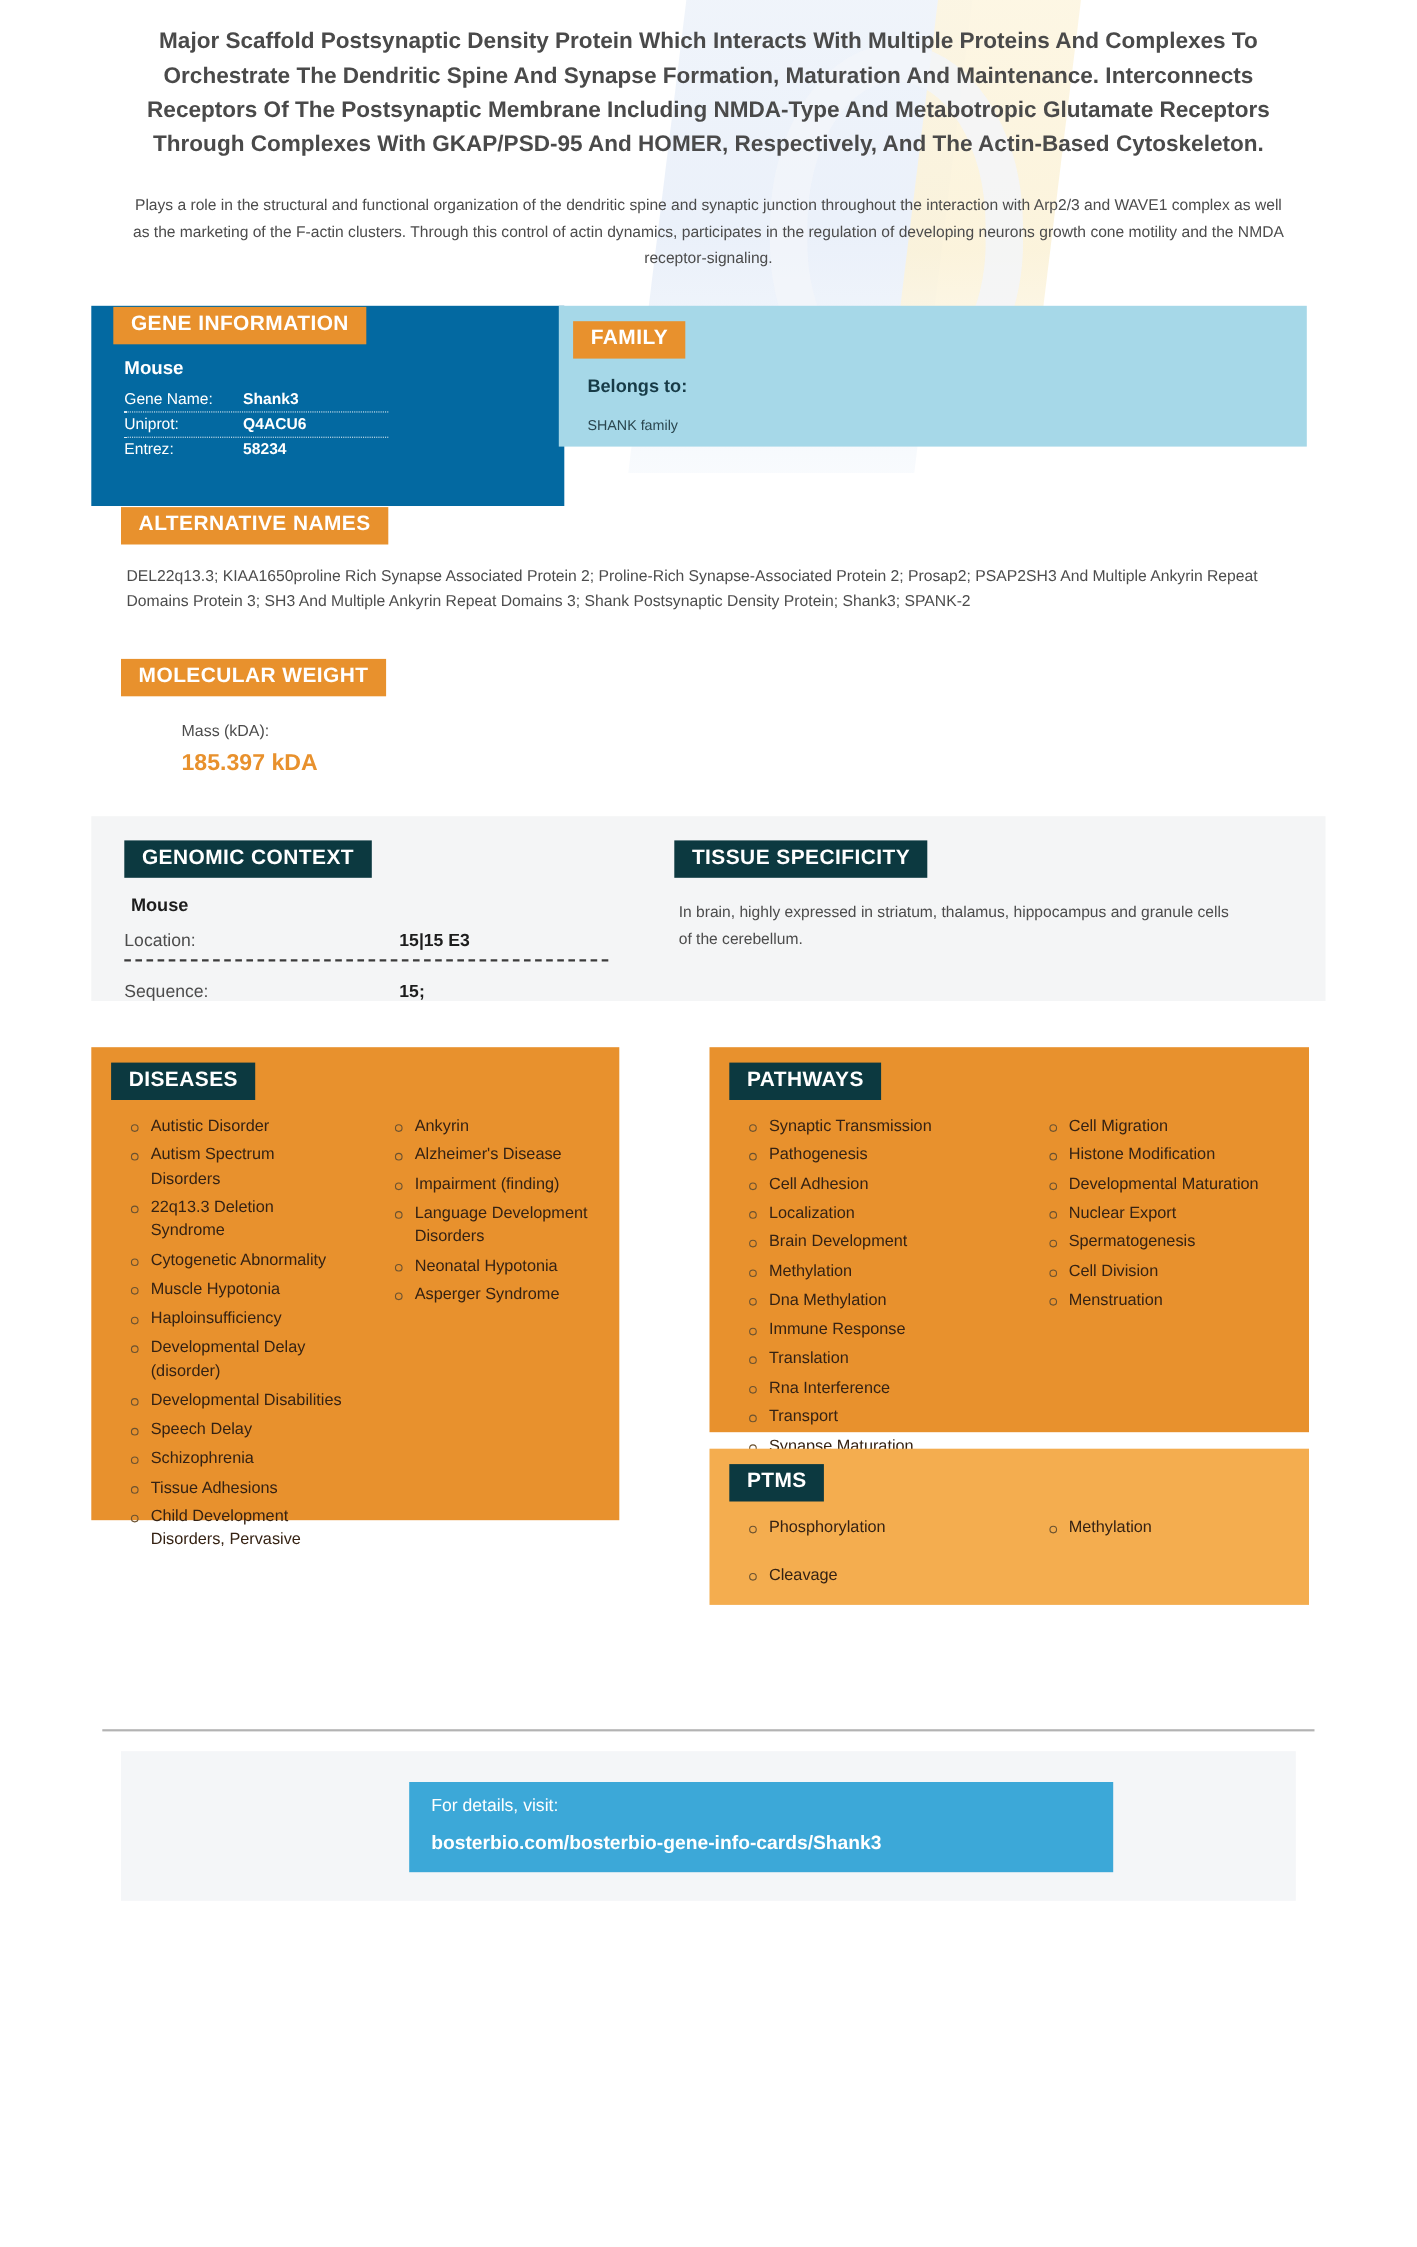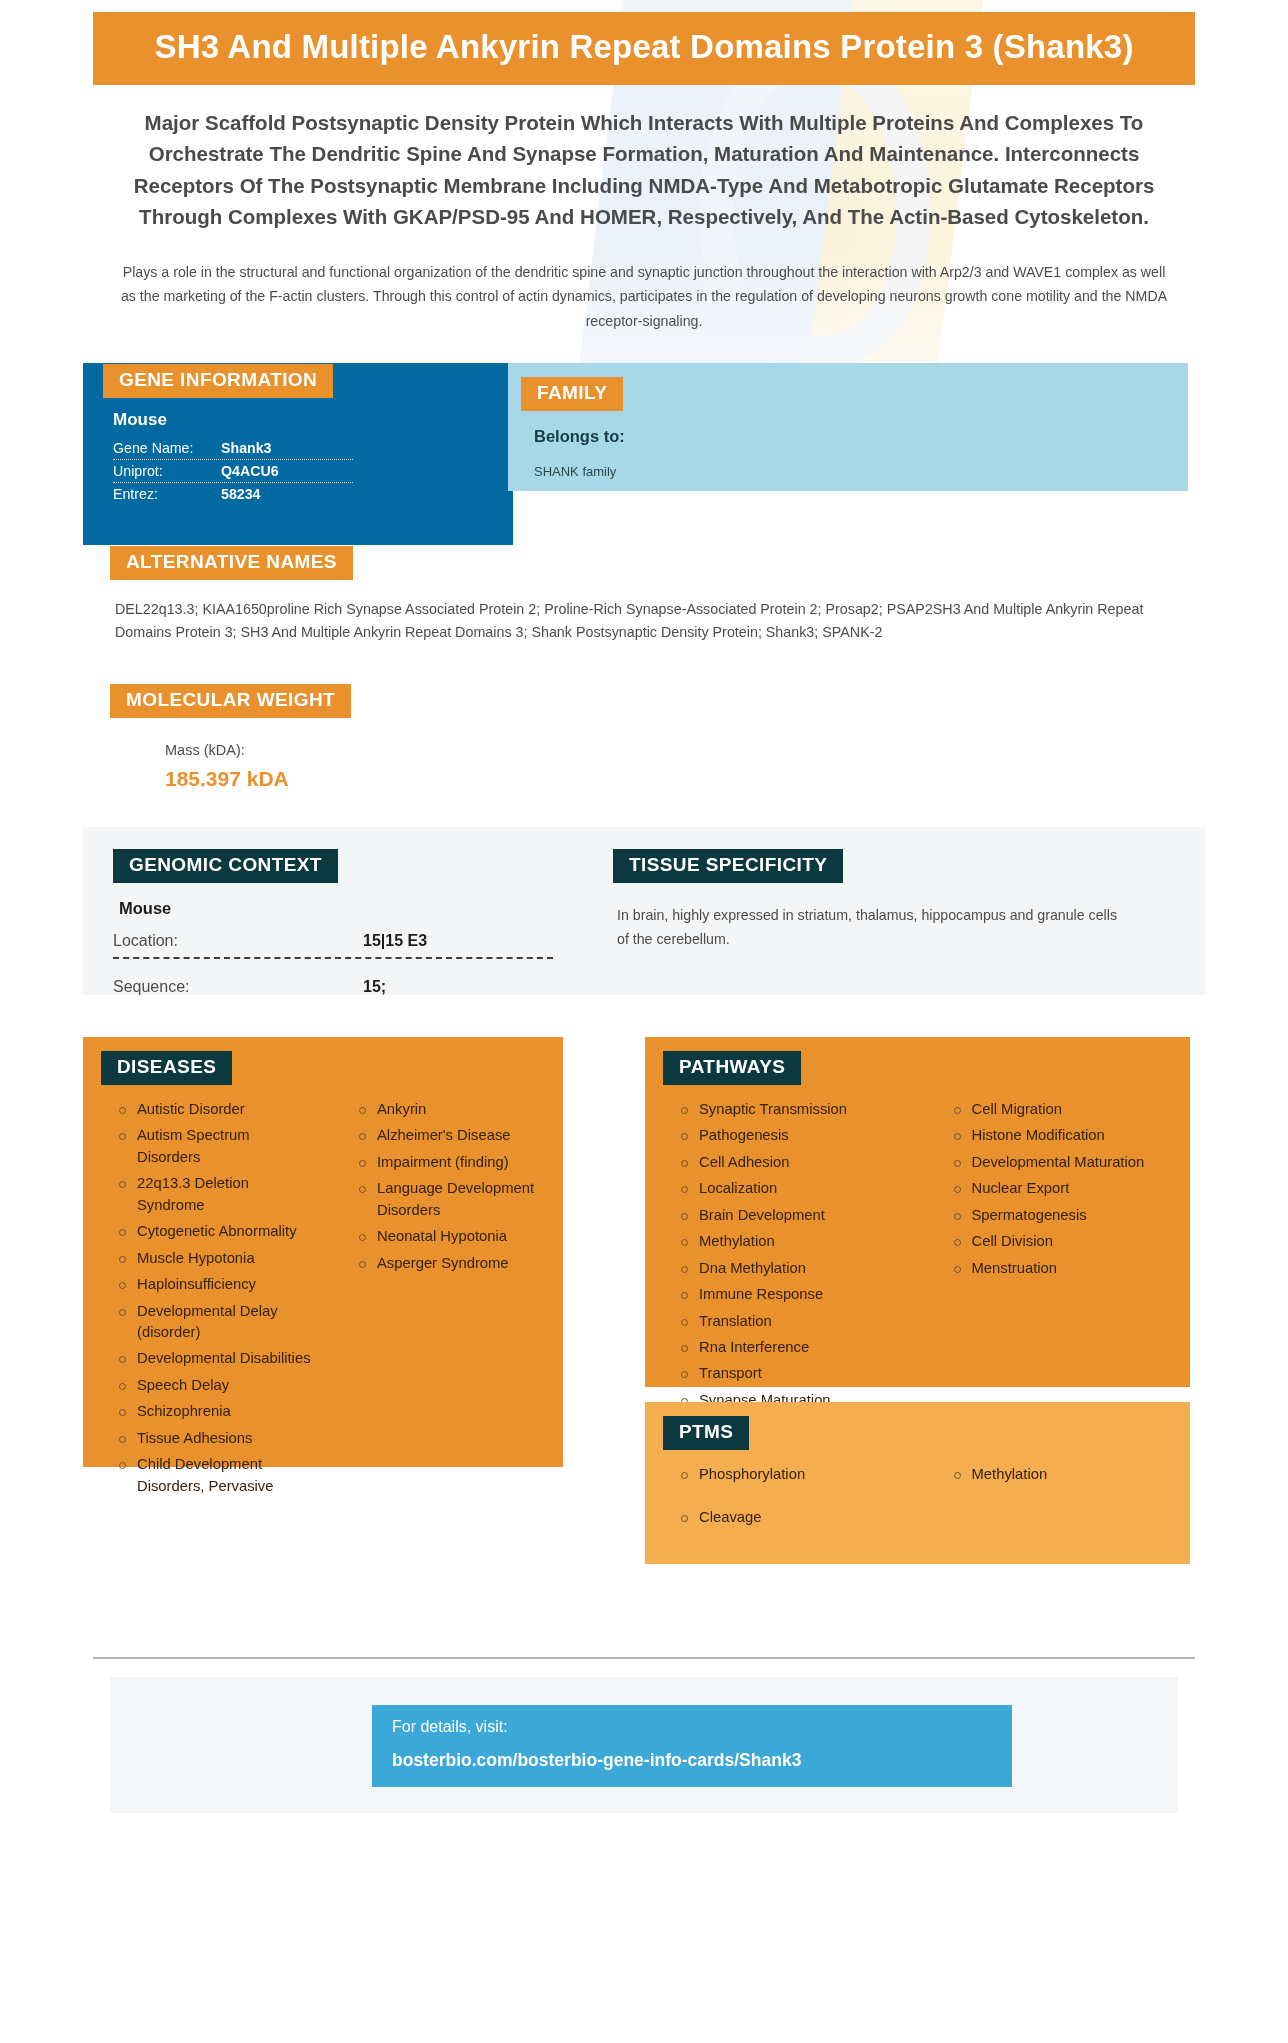--- a/index.html
+++ b/index.html
@@ -205,21 +205,21 @@
     width: 480px; height: 430px;
     background: #e8912d;
   }
   .pathways-card {
     left: 645px; top: 0;
     width: 545px; height: 350px;
     background: #e8912d;
   }
   .ptms-card {
     left: 645px; top: 365px;
-    width: 545px; height: 162px;
+    width: 545px; height: 142px;
     background: #f4ad4f;
   }
 
   .cols {
     display: flex;
     margin-top: 14px;
   }
   .col { flex: 1; }
   ul.items {
     list-style: none;
@@ -271,21 +271,20 @@
 <div class="page">
 
   <div class="watermark">
     <div class="wm-blue"></div>
     <div class="wm-yellow"></div>
     <div class="wm-ring"></div>
   </div>
 
   <div class="content">
 
-    <div class="title-bar">SH3 And Multiple Ankyrin Repeat Domains Protein 3 (Shank3)</div>
 
     <div class="subtitle">Major Scaffold Postsynaptic Density Protein Which Interacts With Multiple Proteins And Complexes To Orchestrate The Dendritic Spine And Synapse Formation, Maturation And Maintenance. Interconnects Receptors Of The Postsynaptic Membrane Including NMDA-Type And Metabotropic Glutamate Receptors Through Complexes With GKAP/PSD-95 And HOMER, Respectively, And The Actin-Based Cytoskeleton.</div>
 
     <div class="description">Plays a role in the structural and functional organization of the dendritic spine and synaptic junction throughout the interaction with Arp2/3 and WAVE1 complex as well as the marketing of the F-actin clusters. Through this control of actin dynamics, participates in the regulation of developing neurons growth cone motility and the NMDA receptor-signaling.</div>
 
     <div class="info-row">
 
       <div class="gene-panel">
         <div class="chip chip-orange">GENE INFORMATION</div>
         <div class="gene-species">Mouse</div>

